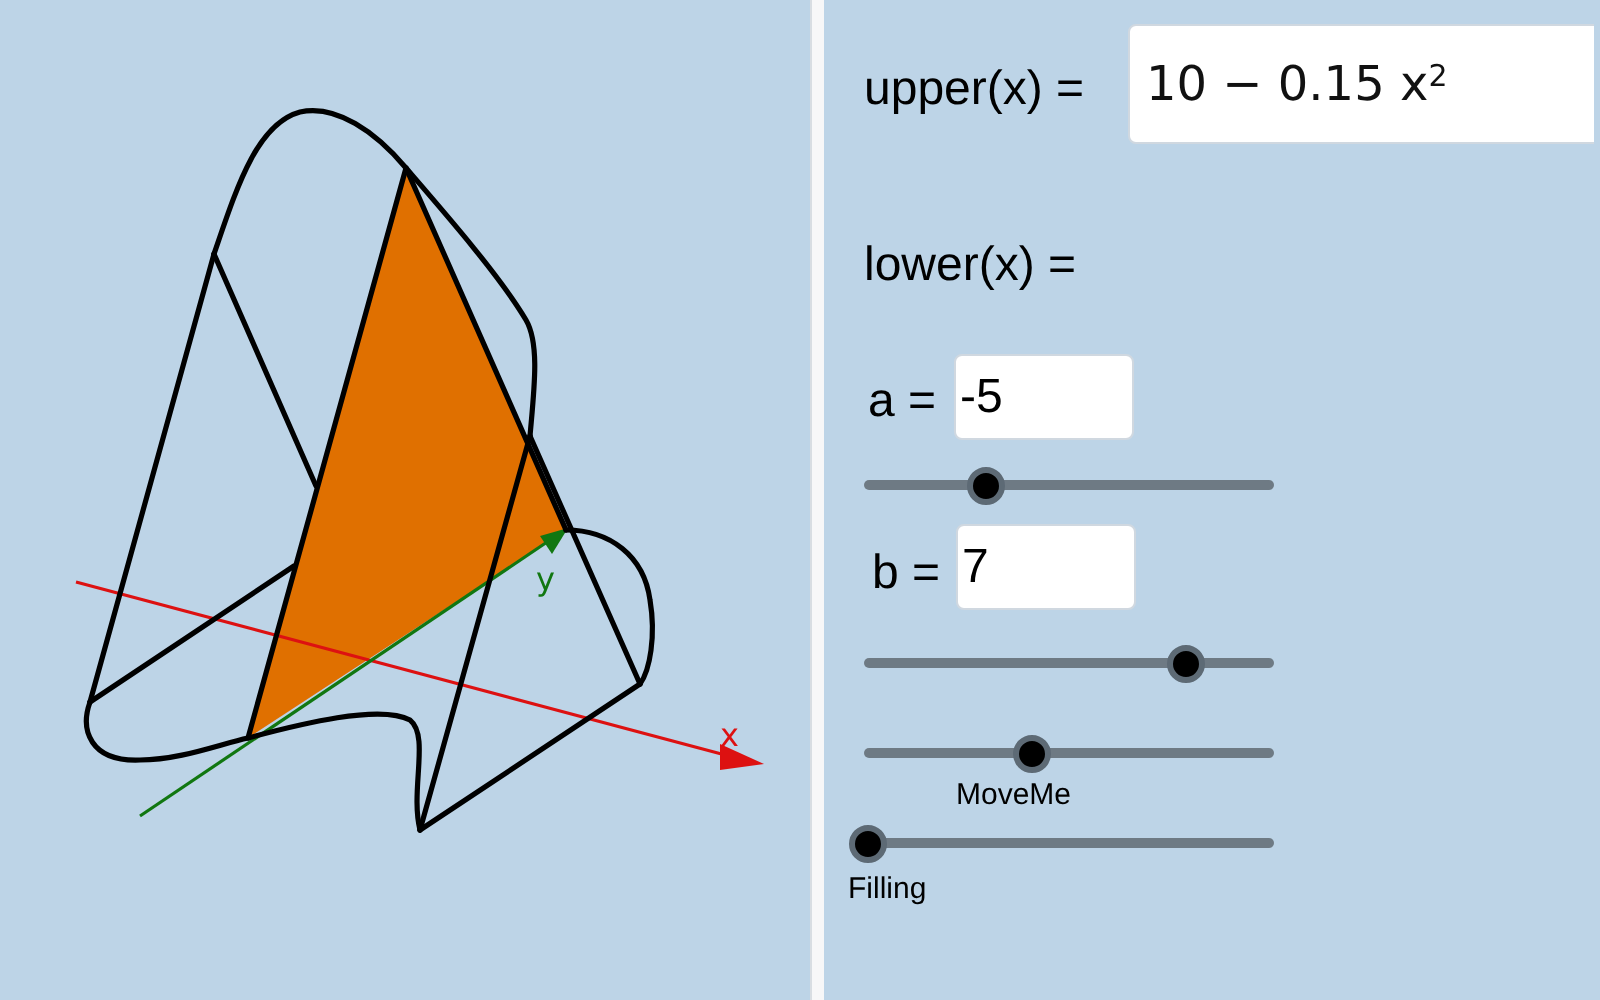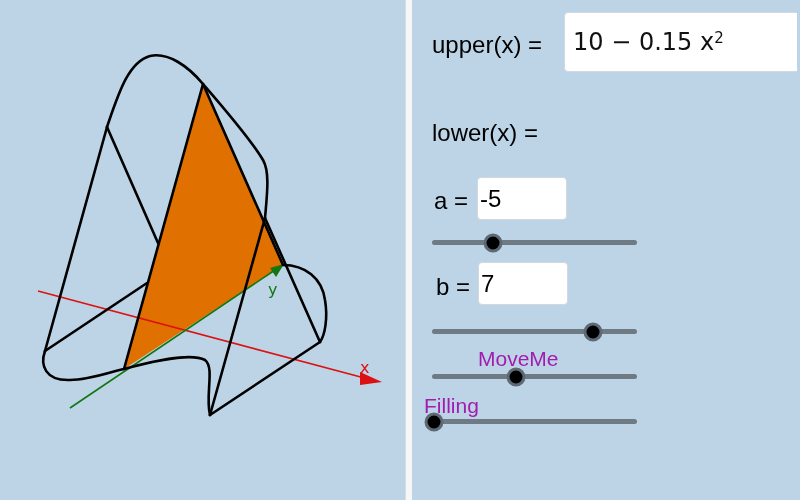--- a/index.html
+++ b/index.html
@@ -42,21 +42,21 @@
     display: flex; align-items: center;
   }
   .slider-track {
     position: absolute; height: 5px; background: #6e7a84; border-radius: 3px;
   }
   .slider-knob {
     position: absolute; width: 13px; height: 13px; border-radius: 50%;
     background: #000; border: 3px solid #5d6a75; box-sizing: content-box;
     transform: translate(-50%, -50%);
   }
-  .slider-caption { position: absolute; font-size: 21px; color: #a21caf; }
+  .slider-caption { position: absolute; font-size: 15px; color: #000000; margin-top: 42px; }
 </style>
 </head>
 <body>
 
 <div class="graphics-view">
   <svg width="405" height="500" viewBox="0 0 405 500">
 
     <polygon points="203,84 124,369 283,265" fill="#e07000" stroke="none"></polygon>
 
     <line x1="38" y1="291" x2="372" y2="380" stroke="#dd1111" stroke-width="1.6"></line>

